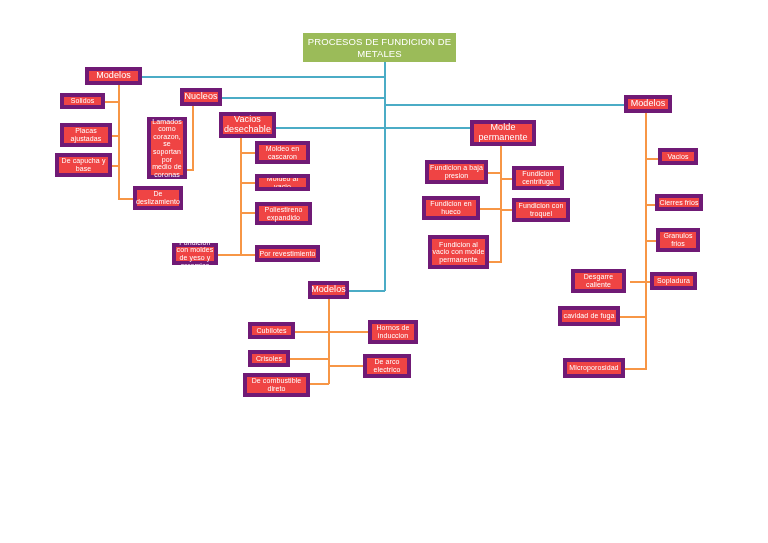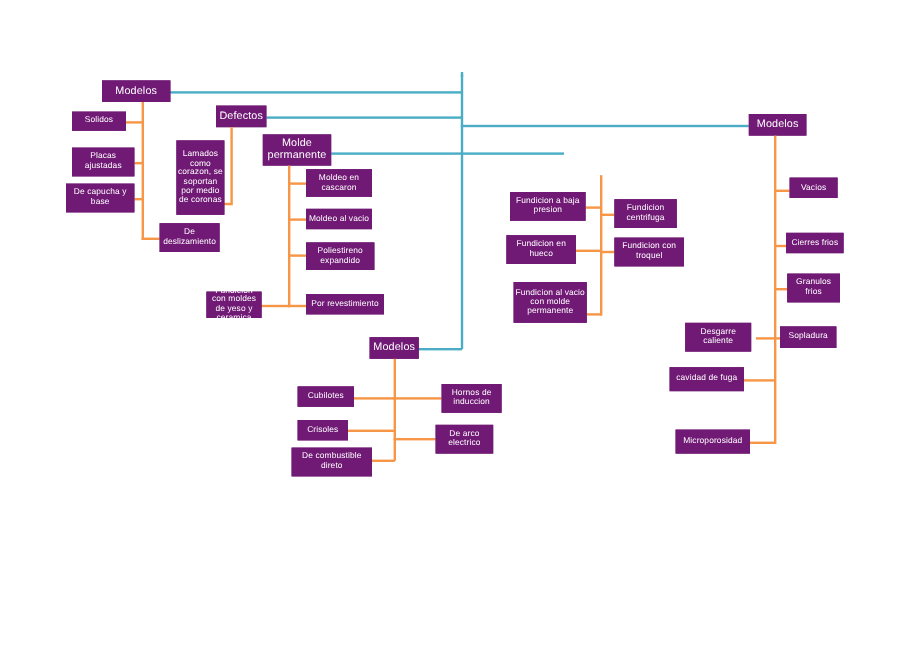--- a/index.html
+++ b/index.html
@@ -13,23 +13,23 @@
   
   .conn{position:absolute;}
   .h-blue{height:2px;background:#4BACC6;}
   .v-blue{width:2px;background:#4BACC6;}
   .h-or{height:2px;background:#F79646;}
   .v-or{width:2px;background:#F79646;}
 
   
   .node{
     position:absolute;
-    background:#701a75;
+    background:#ef4444;
     color:#ffffff;
-    border:1px solid #701a75;
+    border:4px solid #701a75;
     box-sizing:border-box;
     display:flex;align-items:center;justify-content:center;
     text-align:center;
     line-height:1.08;
     letter-spacing:.1px;
     white-space:normal;
     overflow:visible;
   }
   .node.title{
     background:#9BBB59;
@@ -53,56 +53,58 @@
 
   <div class="conn h-blue" style="left:222px;top:97px;width:163px;"></div>
 
   <div class="conn h-blue" style="left:276px;top:127px;width:109px;"></div>
 
   <div class="conn h-blue" style="left:348px;top:290px;width:37px;"></div>
 
   <div class="conn h-blue" style="left:384px;top:104px;width:240px;"></div>
   <div class="conn h-blue" style="left:384px;top:127px;width:86px;"></div>
 
+  <div class="node title" style="left:303px;top:33px;width:153px;height:29px;">PROCESOS DE FUNDICION DE METALES</div>
 
   <div class="node lvl1" style="left:85px;top:67px;width:57px;height:18px;">Modelos</div>
 
   <div class="conn v-or" style="left:118px;top:85px;height:115px;"></div>
   <div class="conn h-or" style="left:105px;top:101px;width:14px;"></div>
   <div class="conn h-or" style="left:112px;top:135px;width:7px;"></div>
   <div class="conn h-or" style="left:112px;top:165px;width:7px;"></div>
   <div class="conn h-or" style="left:118px;top:198px;width:15px;"></div>
 
   <div class="node lvl2" style="left:60px;top:93px;width:45px;height:16px;">Solidos</div>
   <div class="node lvl2" style="left:60px;top:123px;width:52px;height:24px;">Placas ajustadas</div>
   <div class="node lvl2" style="left:55px;top:153px;width:57px;height:24px;">De capucha y base</div>
   <div class="node lvl2" style="left:133px;top:186px;width:50px;height:24px;">De deslizamiento</div>
 
-  <div class="node lvl1" style="left:180px;top:88px;width:42px;height:18px;">Defectos</div>
+  <div class="node lvl1" style="left:180px;top:88px;width:42px;height:18px;">Nucleos</div>
 
   <div class="conn v-or" style="left:192px;top:106px;height:65px;"></div>
   <div class="conn h-or" style="left:183px;top:169px;width:10px;"></div>
 
   <div class="node lvl2" style="left:147px;top:117px;width:40px;height:62px;">Lamados como corazon, se soportan por medio de coronas</div>
 
-  <div class="node lvl1" style="left:219px;top:112px;width:57px;height:26px;">Molde permanente</div>
+  <div class="node lvl1" style="left:219px;top:112px;width:57px;height:26px;">Vacios desechable</div>
 
   <div class="conn v-or" style="left:240px;top:138px;height:118px;"></div>
   <div class="conn h-or" style="left:240px;top:152px;width:15px;"></div>
   <div class="conn h-or" style="left:240px;top:182px;width:15px;"></div>
   <div class="conn h-or" style="left:240px;top:212px;width:15px;"></div>
   <div class="conn h-or" style="left:240px;top:254px;width:15px;"></div>
   <div class="conn h-or" style="left:215px;top:254px;width:26px;"></div>
 
   <div class="node lvl2" style="left:255px;top:141px;width:55px;height:23px;">Moldeo en cascaron</div>
   <div class="node lvl2 clip" style="left:255px;top:174px;width:55px;height:17px;">Moldeo al vacio</div>
   <div class="node lvl2" style="left:255px;top:202px;width:57px;height:23px;">Poliestireno expandido</div>
   <div class="node lvl2" style="left:255px;top:245px;width:65px;height:17px;">Por revestimiento</div>
   <div class="node lvl2" style="left:172px;top:243px;width:46px;height:22px;">Fundicion con moldes de yeso y ceramica</div>
 
+  <div class="node lvl1" style="left:470px;top:120px;width:66px;height:26px;">Molde permanente</div>
 
   <div class="conn v-or" style="left:500px;top:146px;height:117px;"></div>
   <div class="conn h-or" style="left:488px;top:172px;width:13px;"></div>
   <div class="conn h-or" style="left:480px;top:208px;width:21px;"></div>
   <div class="conn h-or" style="left:489px;top:261px;width:12px;"></div>
   <div class="conn h-or" style="left:500px;top:178px;width:12px;"></div>
   <div class="conn h-or" style="left:500px;top:209px;width:12px;"></div>
 
   <div class="node lvl2" style="left:425px;top:160px;width:63px;height:24px;">Fundicion a baja presion</div>
   <div class="node lvl2" style="left:422px;top:196px;width:58px;height:24px;">Fundicion en hueco</div>

